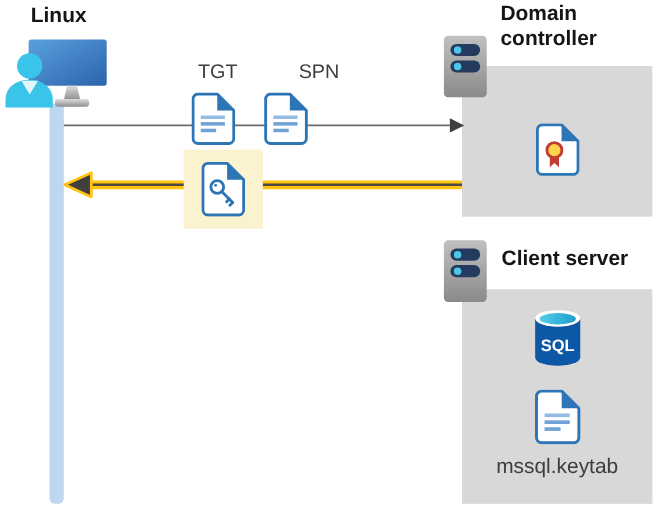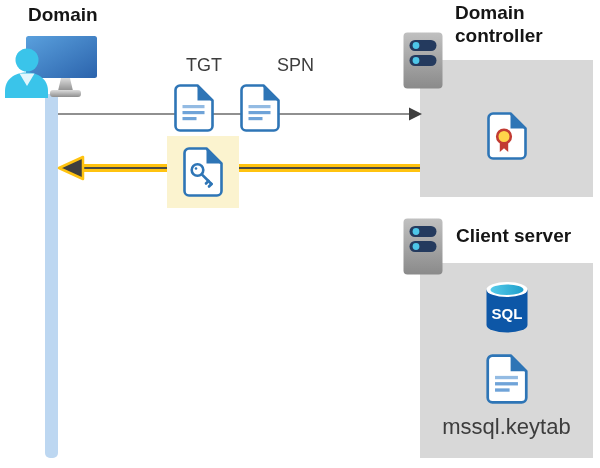--- a/index.html
+++ b/index.html
@@ -1,21 +1,21 @@
 <!DOCTYPE html>
 <html><head>
 <meta charset="utf-8">
 <style>
   html,body{margin:0;padding:0;background:#fff;}
   .canvas{position:relative;width:600px;height:468px;background:#ffffff;
           font-family:"Liberation Sans",sans-serif;overflow:hidden;}
   .abs{position:absolute;}
   .heading{font-weight:bold;font-size:19px;line-height:23px;color:#151515;}
-  .smalllabel{font-size:18px;color:#3d3d3d;text-align:right;}
-  .filelabel{font-size:22px;color:#3d3d3d;text-align:center;}
+  .smalllabel{font-size:18px;color:#3d3d3d;text-align:center;}
+  .filelabel{font-size:19px;color:#3d3d3d;text-align:center;}
   .graybox{background:#d8d8d8;}
   .timeline{background:#bdd7f1;border-radius:0 0 5px 5px;}
   .hl{background:#fbf3cf;}
   .z1{z-index:1}.z2{z-index:2}.z3{z-index:3}.z4{z-index:4}
   svg{display:block;}
 </style>
 </head>
 <body>
 
 <div class="canvas">
@@ -48,21 +48,21 @@
       <line x1="58" y1="114" x2="409" y2="114" stroke="#6b6b6b" stroke-width="1.6"></line>
       <polygon points="409,107.5 422,114 409,120.5" fill="#3f3f3f"></polygon>
     </g>
     <g>
       <line x1="78" y1="168" x2="420" y2="168" stroke="#ffc310" stroke-width="8"></line>
       <line x1="82" y1="168" x2="420" y2="168" stroke="#4a4a43" stroke-width="2.2"></line>
       <polygon points="59,168 83,157 83,179" fill="#3f3f3f" stroke="#ffc310" stroke-width="2.5" stroke-linejoin="round"></polygon>
     </g>
   </svg>
 
-  <div class="abs heading z4" style="left:28px;top:3px;">Domain</div>
+  <div class="abs heading z4" style="left:28px;top:3px;">Linux</div>
 
   <svg class="abs z3" style="left:0;top:33px;" width="100" height="65" viewBox="0 0 100 65">
     <rect x="26" y="3" width="71" height="42" rx="2.5" fill="url(#gMon)"></rect>
     <polygon points="61,45 70,45 73,58 58,58" fill="url(#gStand)"></polygon>
     <rect x="50" y="57" width="31" height="7" rx="3" fill="url(#gStand)"></rect>
     <g>
       <circle cx="27" cy="27" r="11.5" fill="#3ac4ea"></circle>
       <path d="M5,65 V58 C5,46.5 14.5,39.5 26.5,39.5 C38.5,39.5 48,46.5 48,58 V65 Z" fill="#3ac4ea"></path>
       <polygon points="19.5,40.5 27,53 34.5,40.5" fill="#e2f6fc"></polygon>
     </g>

